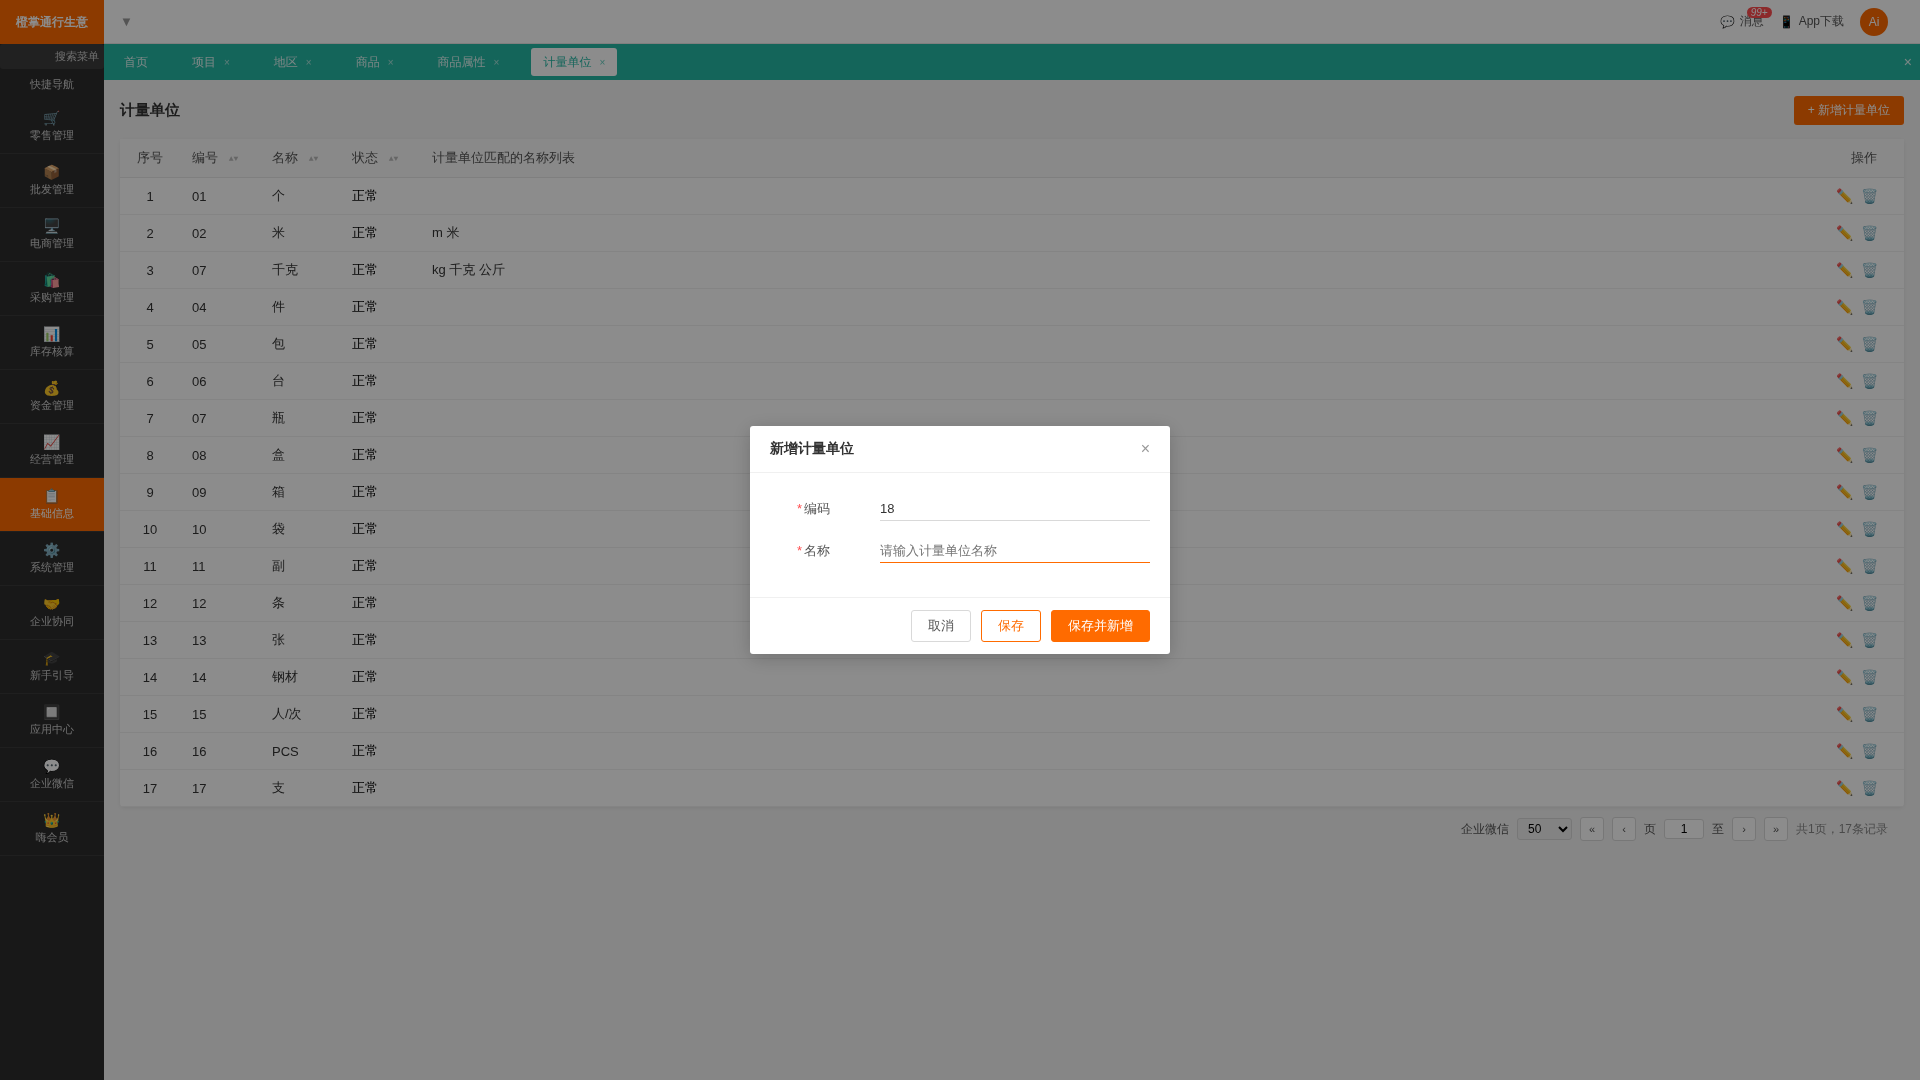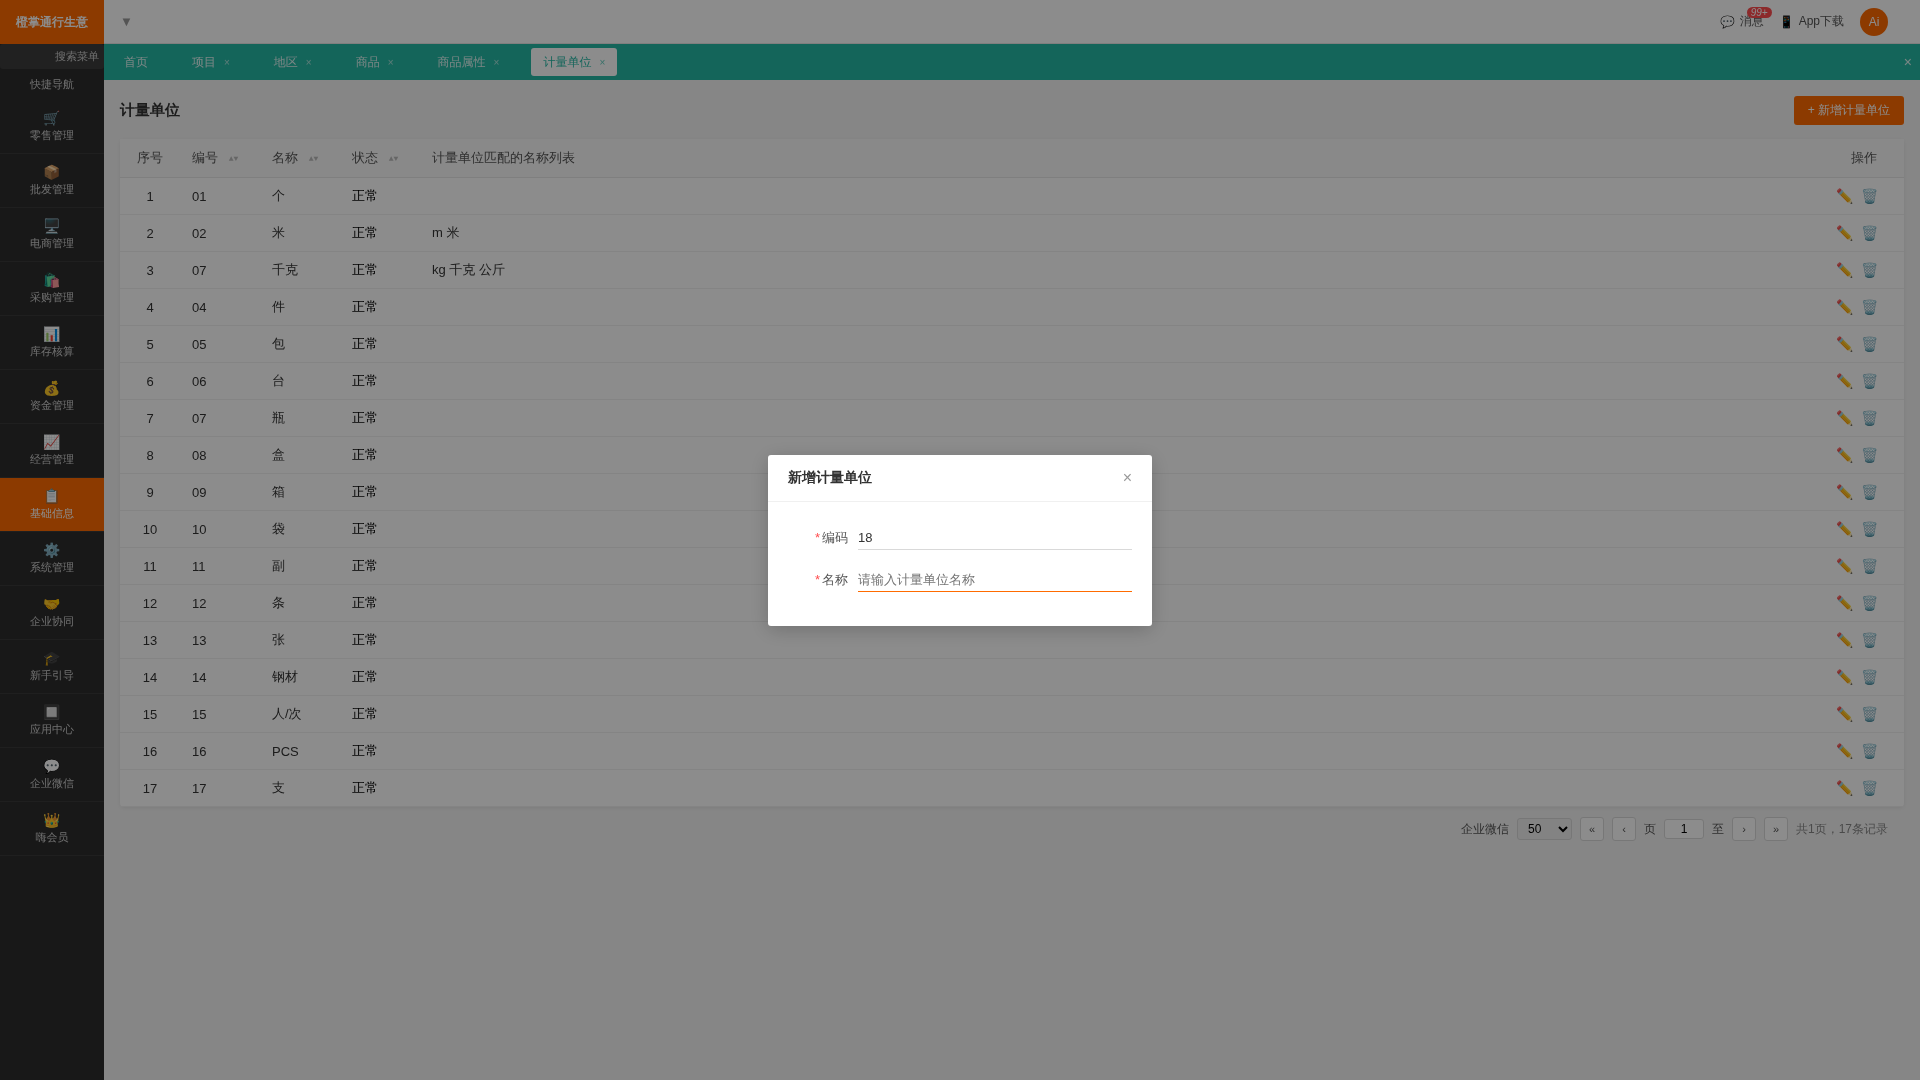--- a/index.html
+++ b/index.html
@@ -62,29 +62,29 @@
     .pagination { display: flex; align-items: center; justify-content: flex-end; padding: 10px 16px; gap: 8px; font-size: 12px; color: #555; }
     .page-size-select { border: 1px solid #d9d9d9; border-radius: 3px; padding: 2px 6px; font-size: 12px; }
     .page-btn { width: 24px; height: 24px; border: 1px solid #d9d9d9; border-radius: 3px; background: white; cursor: pointer; display: flex; align-items: center; justify-content: center; font-size: 11px; color: #555; }
     .page-input { width: 40px; border: 1px solid #d9d9d9; border-radius: 3px; padding: 2px 4px; text-align: center; font-size: 12px; }
     .page-total { color: #888; }
 
     
     .overlay { position: fixed; top: 0; left: 0; width: 100%; height: 100%; background: rgba(0,0,0,0.45); z-index: 100; display: flex; align-items: center; justify-content: center; }
 
     
-    .modal { background: white; border-radius: 3px; width: 384px; box-shadow: 0 4px 20px rgba(0,0,0,0.2); z-index: 101; }
+    .modal { background: white; border-radius: 3px; width: 420px; box-shadow: 0 4px 20px rgba(0,0,0,0.2); z-index: 101; }
     .modal-header { padding: 14px 20px; border-bottom: 1px solid #f0f0f0; display: flex; align-items: center; justify-content: space-between; }
     .modal-title { font-size: 14px; font-weight: 600; color: #333; }
     .modal-close { cursor: pointer; color: #999; font-size: 16px; background: none; border: none; }
     .modal-body { padding: 24px 20px 16px; }
     .form-row { display: flex; align-items: center; margin-bottom: 18px; }
     .form-label { width: 60px; text-align: right; font-size: 13px; color: #555; margin-right: 10px; flex-shrink: 0; }
     .form-required { color: #ff4d4f; margin-right: 2px; }
-    .form-input { flex: 1; border: none; border-bottom: 1px solid #d9d9d9; padding: 4px 0; font-size: 13px; color: #333; outline: none; }
+    .form-input { flex: 1; border: none; border-bottom: 1px solid #d9d9d9; padding: 4px 0; font-size: 13px; color: #333; outline: none; margin-left: 40px; }
     .form-input.active-input { border-bottom-color: #ff6b00; }
     .modal-footer { padding: 12px 20px; border-top: 1px solid #f0f0f0; display: flex; align-items: center; justify-content: flex-end; gap: 10px; }
     .btn-cancel { background: white; border: 1px solid #d9d9d9; color: #555; padding: 6px 16px; border-radius: 3px; font-size: 13px; cursor: pointer; }
     .btn-save { background: white; border: 1px solid #ff6b00; color: #ff6b00; padding: 6px 16px; border-radius: 3px; font-size: 13px; cursor: pointer; }
     .btn-save-add { background: #ff6b00; border: 1px solid #ff6b00; color: white; padding: 6px 16px; border-radius: 3px; font-size: 13px; cursor: pointer; }
   </style>
 </head>
 <body>
 
 <div class="sidebar">
@@ -494,14 +494,19 @@
         </span>
         <input class="form-input" type="text" value="18" style="">
       </div>
       <div class="form-row">
         <span class="form-label">
           <span class="form-required">*</span><span>名称</span>
         </span>
         <input class="form-input active-input" type="text" placeholder="请输入计量单位名称" style="">
       </div>
     </div>
+    <div class="modal-footer">
+      <button class="btn-cancel">取消</button>
+      <button class="btn-save">保存</button>
+      <button class="btn-save-add">保存并新增</button>
+    </div>
   </div>
 </div>
 
 </body></html>

